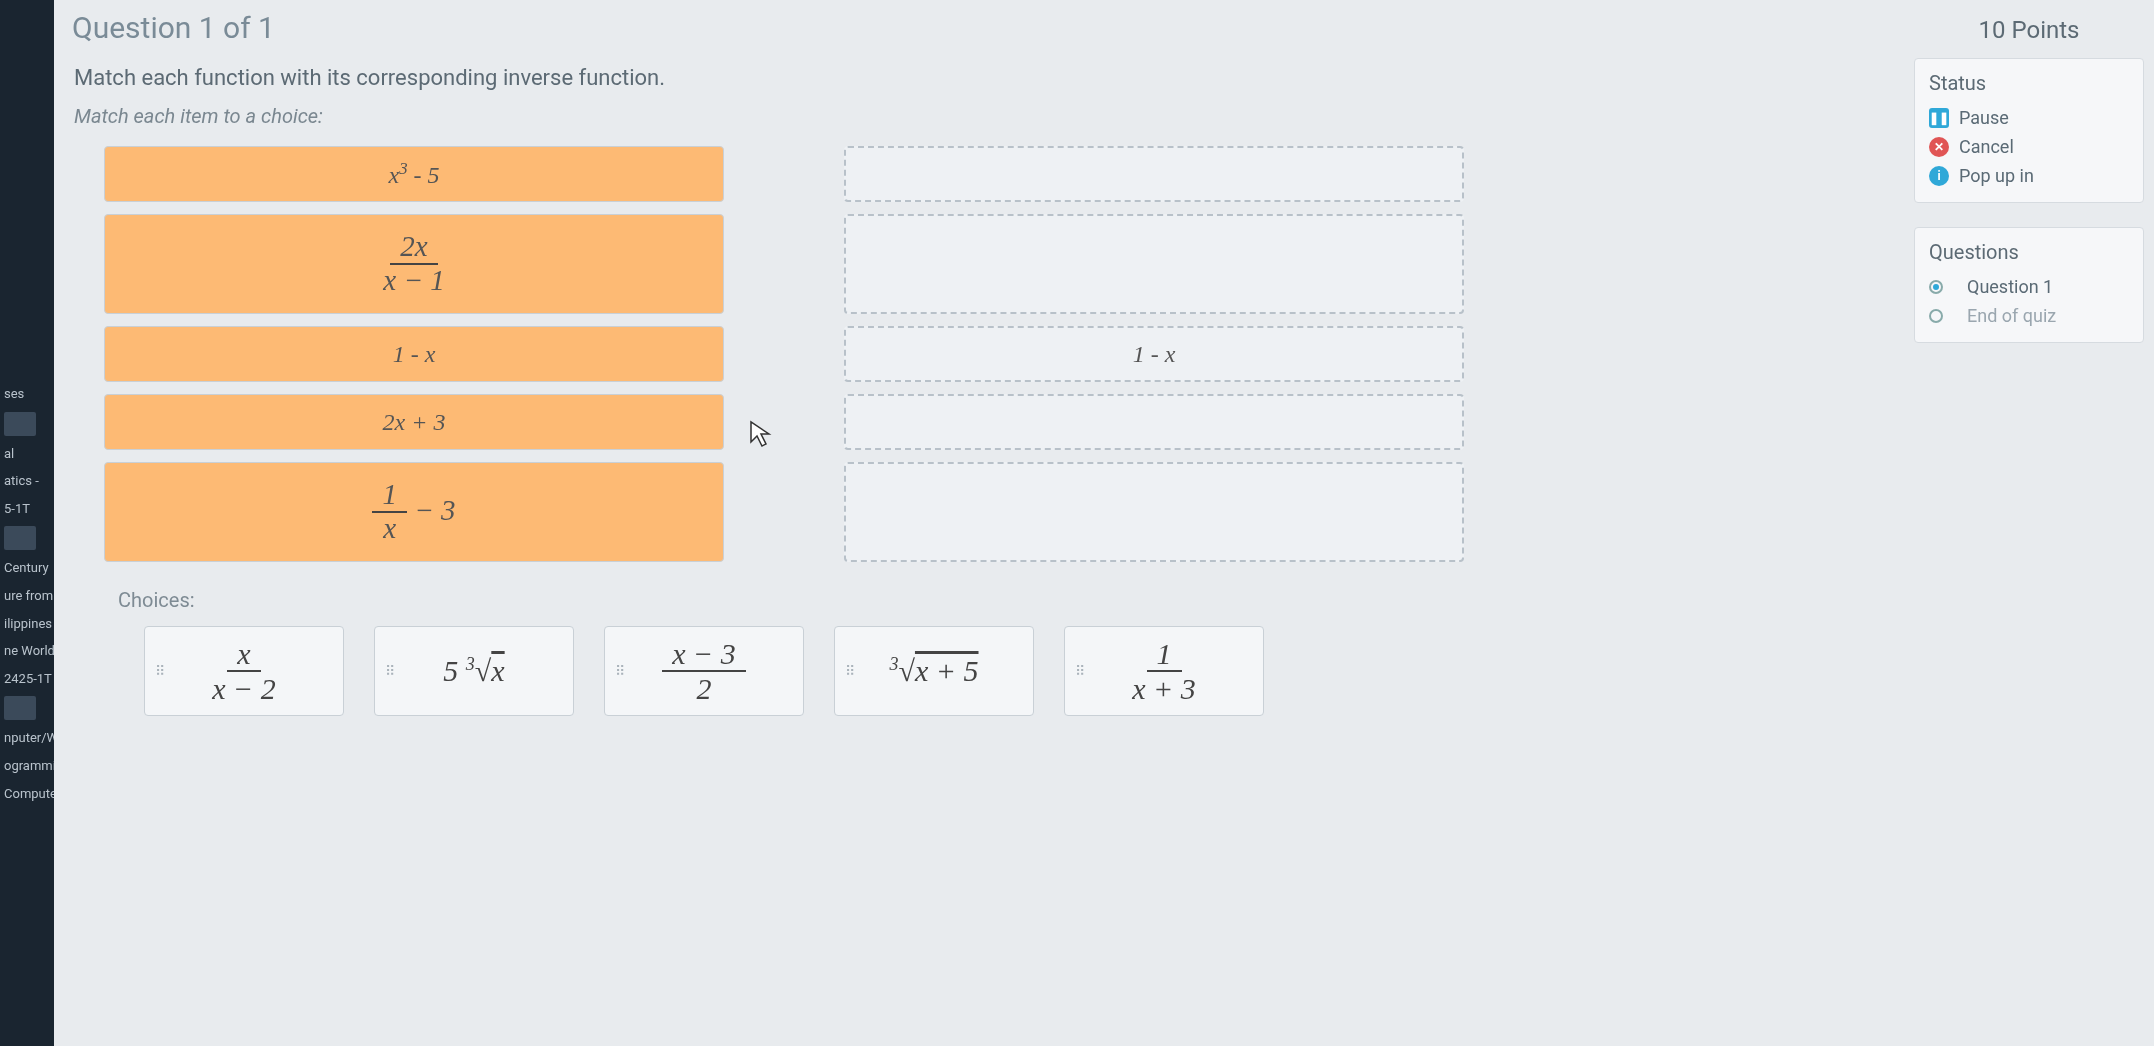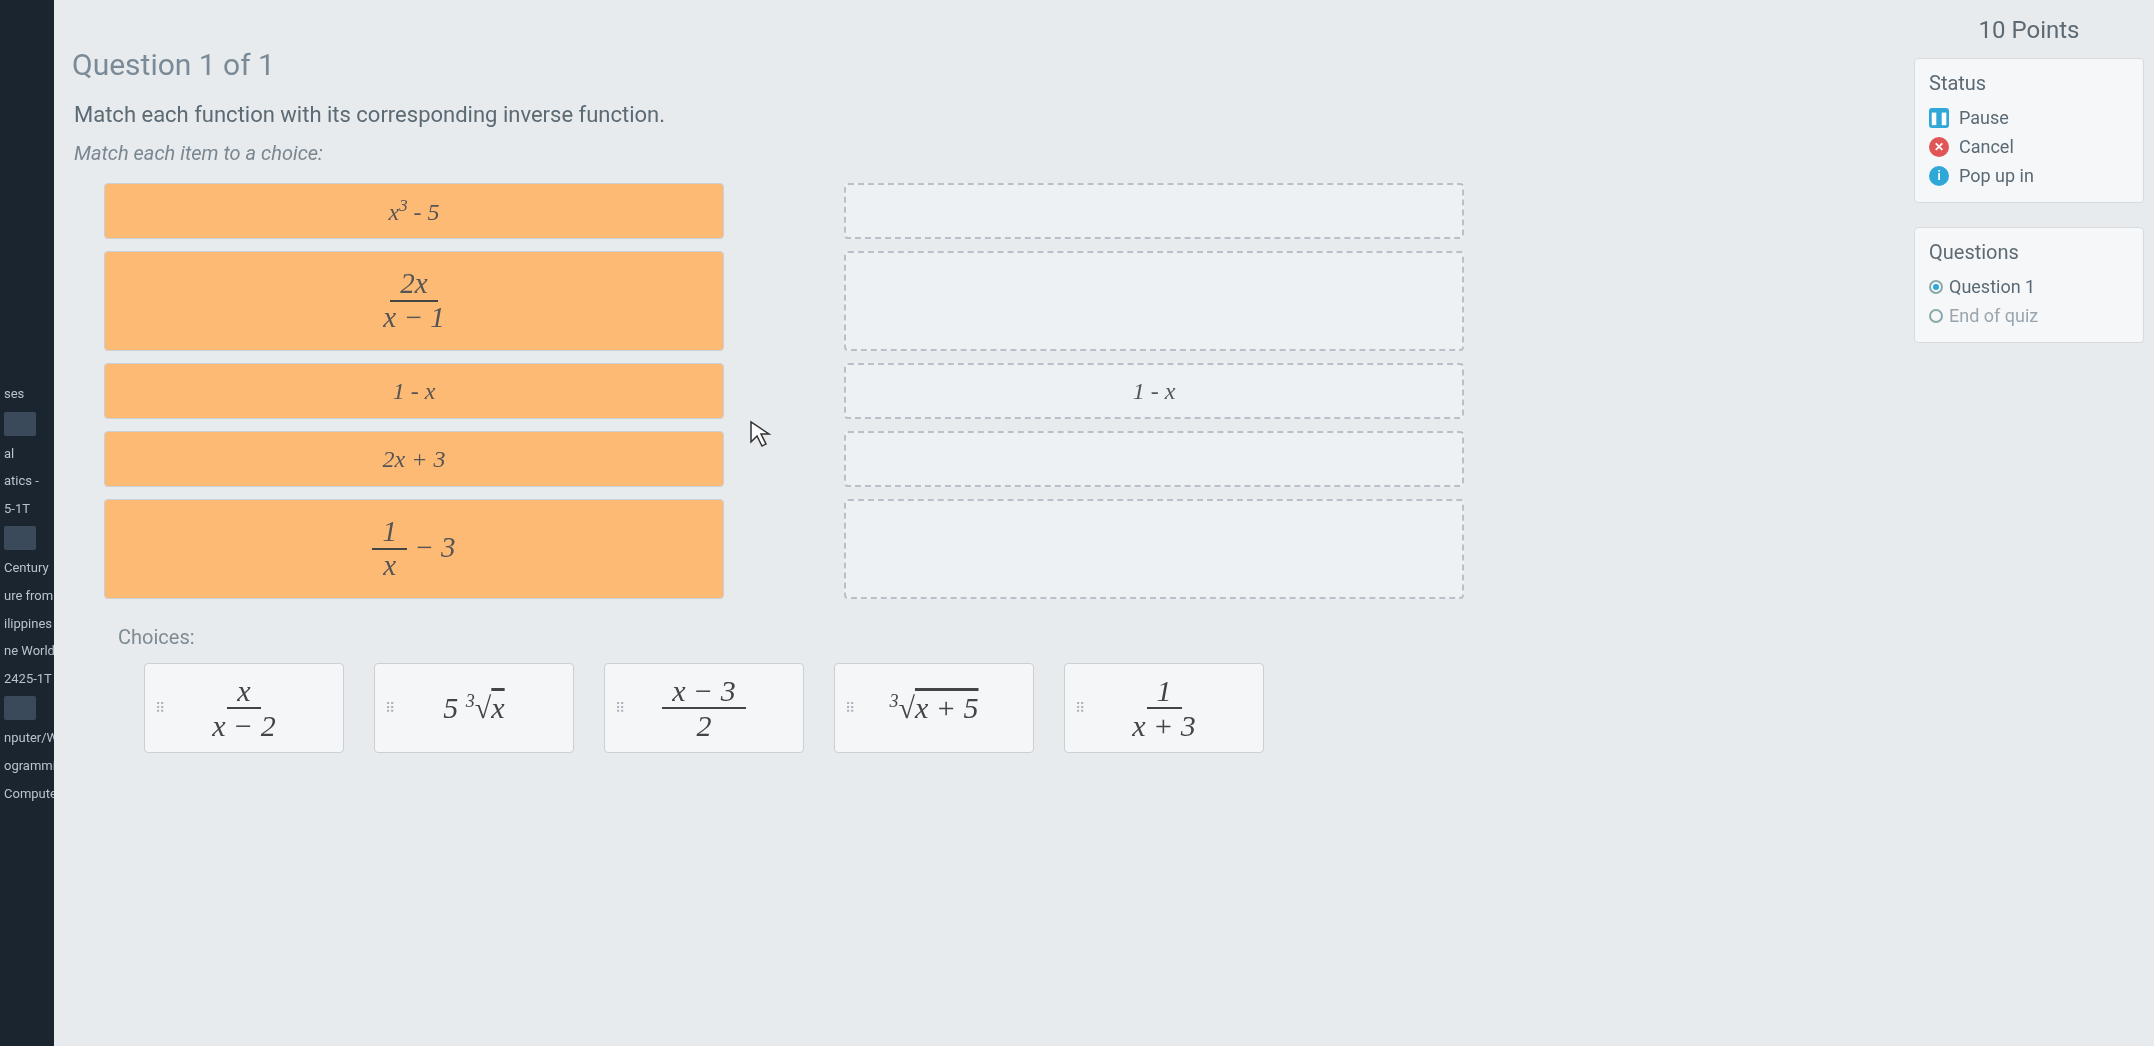--- a/index.html
+++ b/index.html
@@ -39,21 +39,20 @@
     flex: 1;
     display: flex;
     flex-direction: column;
     padding: 0 20px 0 10px;
   }
   .q-header {
     font-size: 30px;
     color: #7a8b97;
     padding: 10px 0 8px 8px;
     font-weight: 400;
-    margin-top: 37px;
   }
   .prompt {
     font-size: 22px;
     color: #5c6a74;
     padding: 12px 0 14px 10px;
   }
   .sub-prompt {
     font-size: 20px;
     color: #7a8790;
     font-style: italic;
@@ -172,21 +171,21 @@
     font-size: 12px;
     color: #fff;
     font-weight: bold;
   }
   .icon.pause { background: #2fa8d8; }
   .icon.cancel { background: #e05555; border-radius: 50%; }
   .icon.popup { background: #2fa8d8; border-radius: 50%; }
   .q-row {
     display: flex;
     align-items: center;
-    gap: 6px;
+    gap: 24px;
     font-size: 18px;
     color: #5a6a75;
     padding: 4px 0;
     cursor: pointer;
   }
   .radio {
     width: 14px; height: 14px;
     border: 2px solid #8aa;
     border-radius: 50%;
   }

